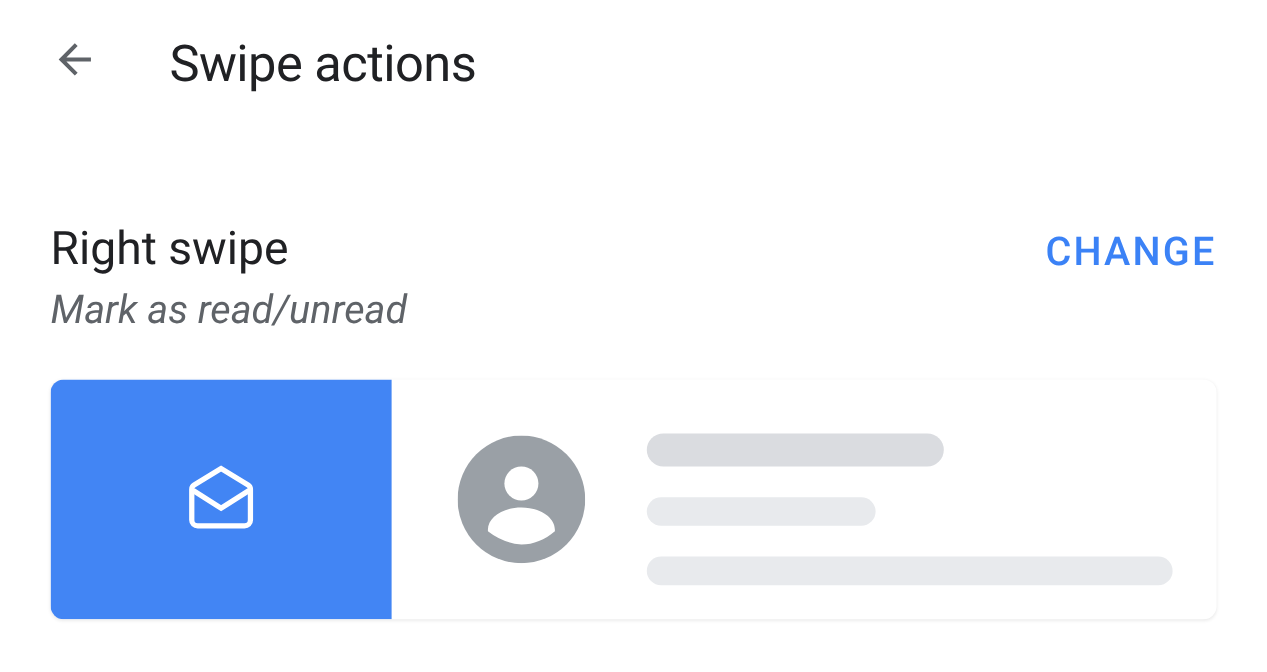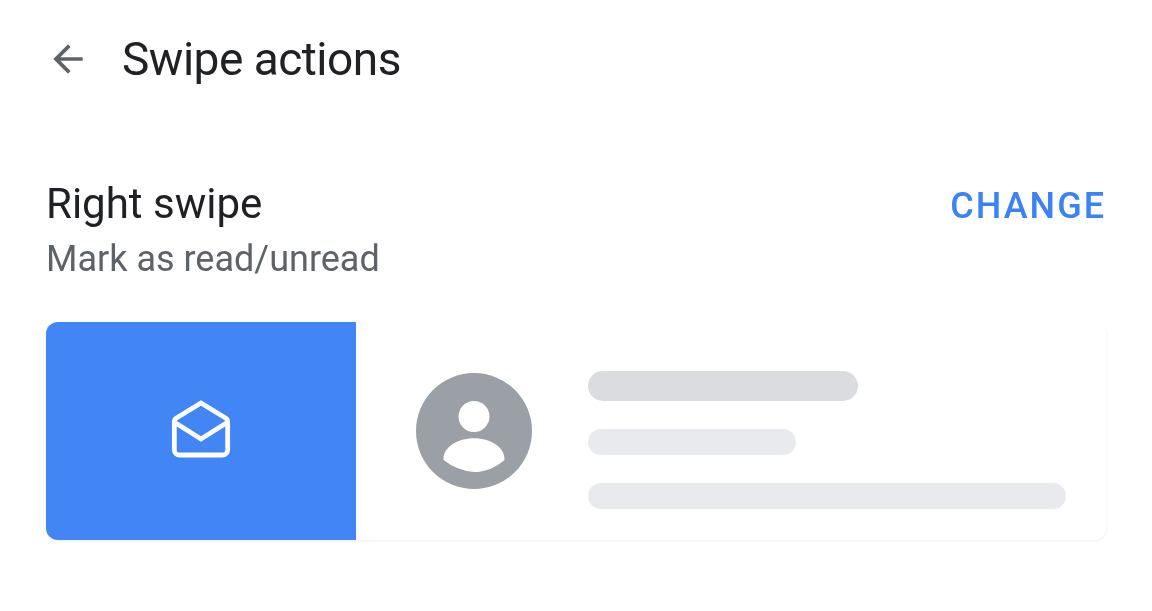--- a/index.html
+++ b/index.html
@@ -9,23 +9,23 @@
     }
     body {
       font-family: 'Roboto', 'Helvetica Neue', Arial, sans-serif;
       background: #ffffff;
       width: 1152px;
       height: 611px;
       overflow: hidden;
     }
     .header {
       display: flex;
-      align-items: center;
+      align-items: flex-start;
       padding: 32px 46px;
-      gap: 32px;
+      gap: 64px;
     }
     .back-icon {
       width: 44px;
       height: 44px;
       display: flex;
       align-items: center;
       justify-content: center;
       cursor: pointer;
     }
     .back-icon svg {
@@ -33,37 +33,38 @@
       height: 44px;
     }
     .page-title {
       font-size: 46px;
       font-weight: 400;
       color: #202124;
       letter-spacing: -0.5px;
     }
     .section {
       padding: 0 46px;
-      margin-top: 61px;
+      margin-top: 84px;
     }
     .section-header {
       display: flex;
       justify-content: space-between;
       align-items: flex-start;
     }
     .section-title {
       font-size: 42px;
       font-weight: 400;
       color: #202124;
     }
     .section-subtitle {
       font-size: 36px;
       font-weight: 400;
       color: #5f6368;
       margin-top: 10px;
+      font-style: italic;
     }
     .change-button {
       font-size: 36px;
       font-weight: 500;
       color: #3b82f6;
       letter-spacing: 2px;
       cursor: pointer;
       padding-top: 6px;
     }
     .preview-card {

